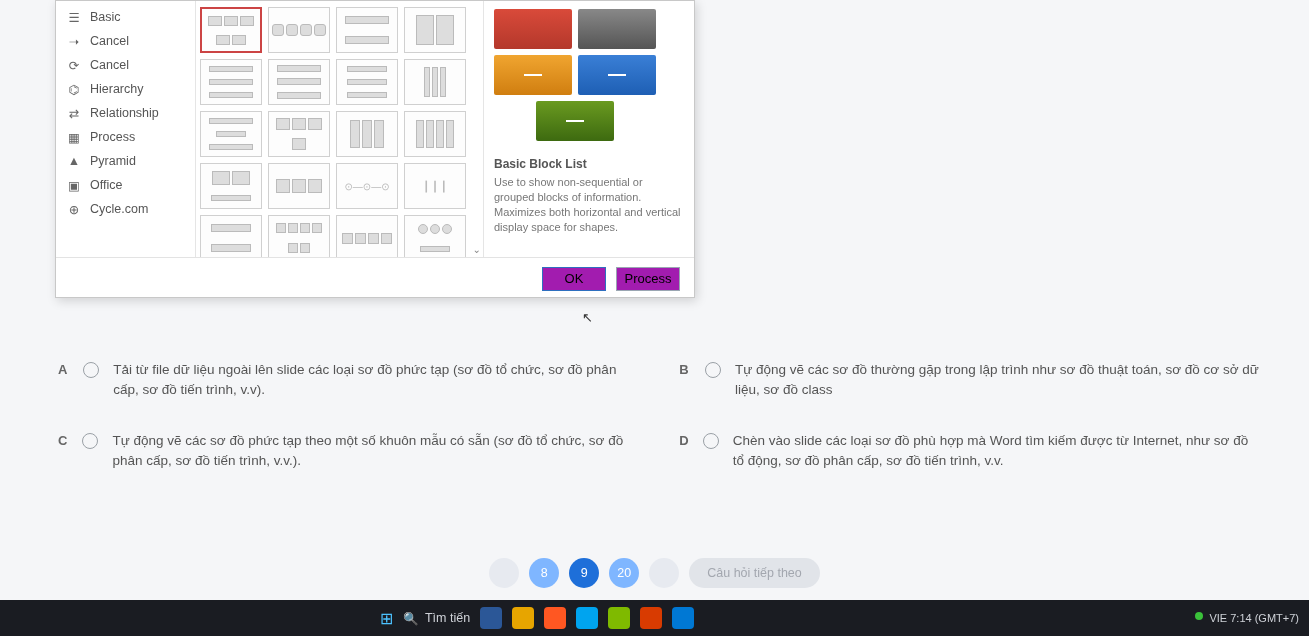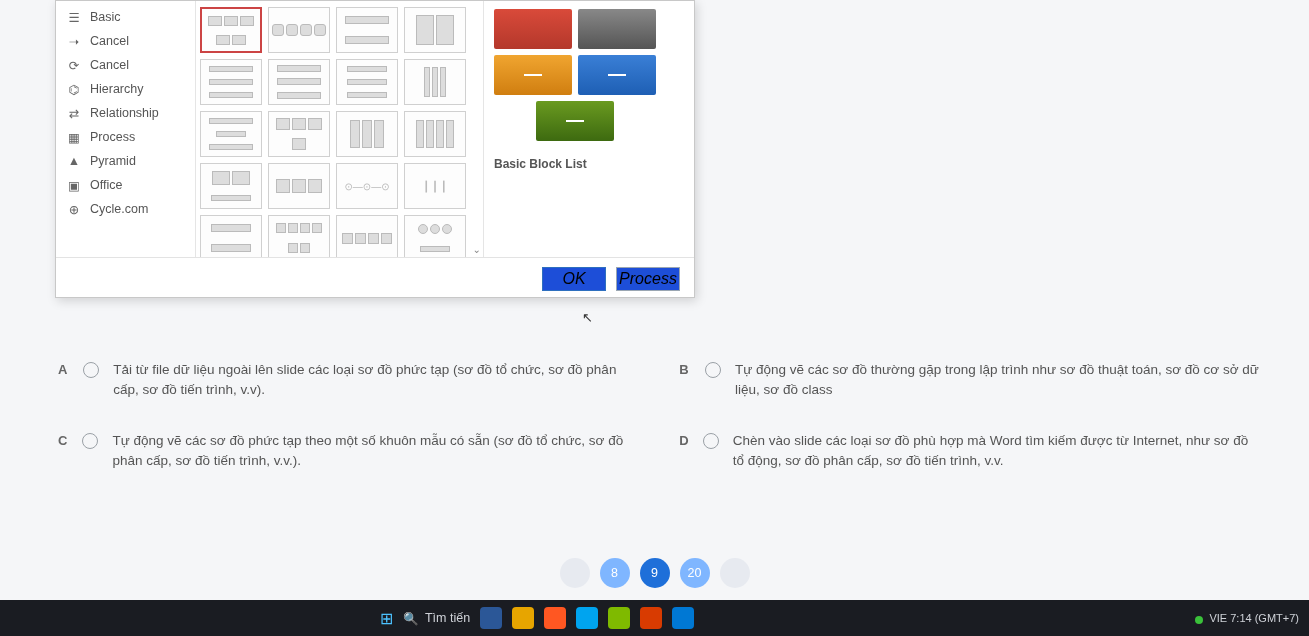--- a/index.html
+++ b/index.html
@@ -105,24 +105,23 @@
     display:flex;
     justify-content:flex-end;
     align-items:center;
     gap:10px;
     padding-right:14px;
   }
   .dlg-btn{
     min-width:64px;
     height:24px;
     border:1px solid #9aa6b2;
-    background:#1d4ed8;
-    font-size:16px;
+    background:#a21caf;
+    font-size:13px;
     cursor:pointer;
-    font-style:italic;
   }
   .dlg-btn.primary{border:1.5px solid #2e6fbf;}
   .cursor-arrow{
     position:absolute;left:582px;top:310px;
     font-size:13px;color:#333;
   }
   
   .quiz{
     position:absolute;
     left:58px; top:360px; right:40px;
@@ -193,21 +192,21 @@
     gap:10px;
     padding-left:380px;
   }
   .tb-search{
     display:flex;align-items:center;gap:6px;
     color:#cfd2d8;font-size:12.5px;
   }
   .tb-app{ width:22px;height:22px;border-radius:4px;}
   .tb-right{
     position:absolute;right:10px;color:#cfd2d8;
-    font-size:11px;display:flex;align-items:flex-end;gap:6px;
+    font-size:11px;display:flex;align-items:flex-start;gap:6px;
   }
   
 </style>
 </head>
 <body>
 
 <div class="dialog">
   <div class="dialog-body">
     <div class="cat-list">
       <div class="cat-item">
@@ -368,20 +367,21 @@
             <span class="dash"></span>
           </div>
         <div class="sw sw-blue">
             <span class="dash"></span>
           </div>
         <div class="sw sw-green">
             <span class="dash"></span>
           </div>
       </div>
       <div class="preview-title">Basic Block List</div>
+      <div class="preview-desc">Use to show non-sequential or grouped blocks of information. Maximizes both horizontal and vertical display space for shapes.</div>
     </div>
   </div>
   <div class="dialog-footer">
     <button class="dlg-btn primary">OK</button>
     <button class="dlg-btn">Process</button>
   </div>
 </div>
 
 <span class="cursor-arrow">↖</span>
 
@@ -411,20 +411,21 @@
     </div>
   </div>
 </div>
 
 <div class="pager">
   <span class="pg pg-ghost"></span>
   <span class="pg pg-light">8</span>
   <span class="pg pg-current">9</span>
   <span class="pg pg-light">20</span>
   <span class="pg pg-ghost"></span>
+  <span class="pg-next-btn">Câu hỏi tiếp theo</span>
 </div>
 
 <div class="taskbar">
   <span style="color:#4cc2ff;font-size:16px">⊞</span>
   <span class="tb-search">
     <span>🔍</span>
     <span>Tìm tiến</span>
   </span>
   <span class="tb-app" style="background:#2b5797"></span>
   <span class="tb-app" style="background:#e7a500"></span>

